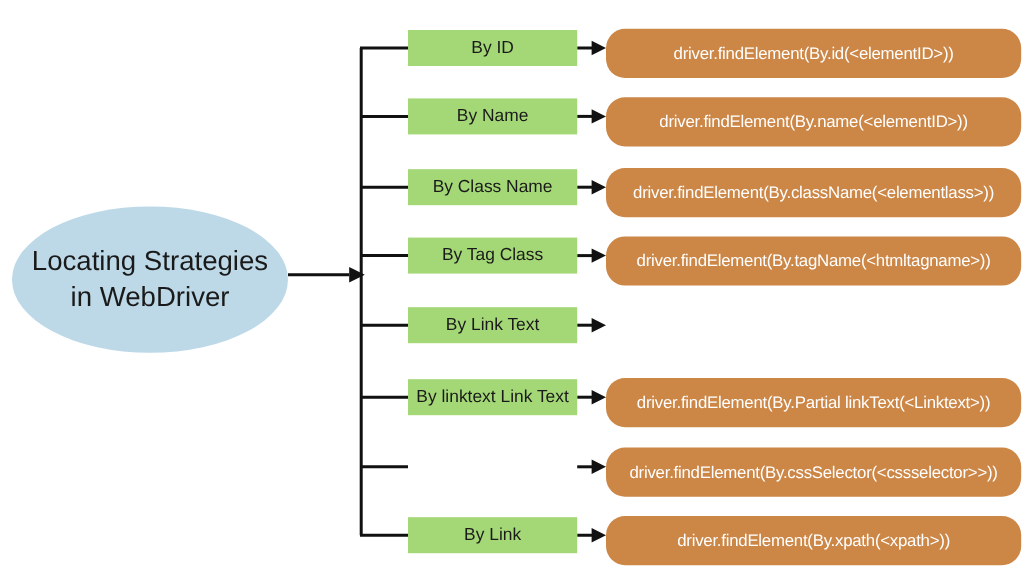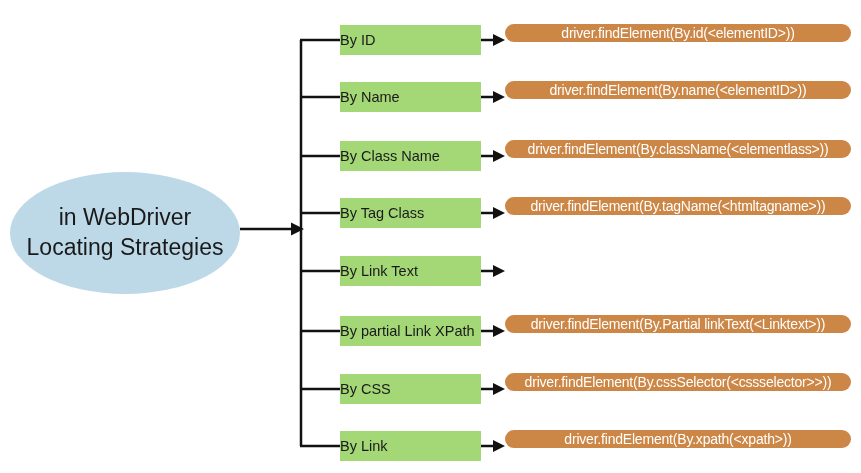--- a/index.html
+++ b/index.html
@@ -15,38 +15,38 @@
     position:absolute;left:10px;top:172px;width:230px;height:122px;
     background:var(--root-fill);border-radius:50%;
     display:flex;flex-direction:column;align-items:center;justify-content:center;
     color:var(--label-text);font-size:23px;line-height:1.3;text-align:center;
   }
   #connectors{position:absolute;left:0;top:0;}
   .row{position:absolute;left:0;width:861px;height:40px;}
   .strategy-box{
     position:absolute;left:340px;top:5px;width:141px;height:30px;
     background:var(--strategy-fill);
-    display:flex;align-items:center;justify-content:flex-start;
+    display:flex;align-items:center;justify-content:center;
     color:var(--label-text);font-size:14.5px;white-space:nowrap;
   }
   .code-box{
-    position:absolute;left:505px;top:3.5px;width:346px;height:18px;
+    position:absolute;left:505px;top:3.5px;width:346px;height:41px;
     background:var(--code-fill);border-radius:16px;
     display:flex;align-items:center;justify-content:center;
     color:var(--code-text);font-size:14px;letter-spacing:-0.2px;white-space:nowrap;
   }
 </style>
 </head>
 <body>
 
 <div class="canvas">
 
   <div class="root-ellipse">
+    <span>Locating Strategies</span>
     <span>in WebDriver</span>
-    <span>Locating Strategies</span>
   </div>
 
   <svg id="connectors" width="861" height="473">
       <line x1="240" y1="229" x2="291" y2="229" stroke="#111111" stroke-width="2.5"></line>
       <polygon points="291,222.5 304,229 291,235.5" fill="#111111"></polygon>
       <line x1="301" y1="40" x2="301" y2="446" stroke="#111111" stroke-width="2.5"></line>
       <line x1="300" y1="40" x2="340" y2="40" stroke="#111111" stroke-width="2.5"></line>
       <line x1="481" y1="40" x2="494" y2="40" stroke="#111111" stroke-width="2.5"></line>
       <polygon points="493,34 505,40 493,46" fill="#111111"></polygon>
       <line x1="300" y1="97" x2="340" y2="97" stroke="#111111" stroke-width="2.5"></line>
@@ -110,31 +110,28 @@
     </div>
 
     <div class="row" style="top: 251px;">
       <div class="strategy-box">
         <span class="strategy-label">By Link Text</span>
       </div>
     </div>
 
     <div class="row" style="top: 311px;">
       <div class="strategy-box">
-        <span class="strategy-label">By partial Link XPath</span>
+        <span class="strategy-label">By linktext Link Text</span>
       </div>
       <div class="code-box">
         <span class="code-label">driver.findElement(By.Partial linkText(&lt;Linktext&gt;))</span>
       </div>
     </div>
 
     <div class="row" style="top: 369px;">
-      <div class="strategy-box">
-        <span class="strategy-label">By CSS</span>
-      </div>
       <div class="code-box">
         <span class="code-label">driver.findElement(By.cssSelector(&lt;cssselector&gt;&gt;))</span>
       </div>
     </div>
 
     <div class="row" style="top: 426px;">
       <div class="strategy-box">
         <span class="strategy-label">By Link</span>
       </div>
       <div class="code-box">

